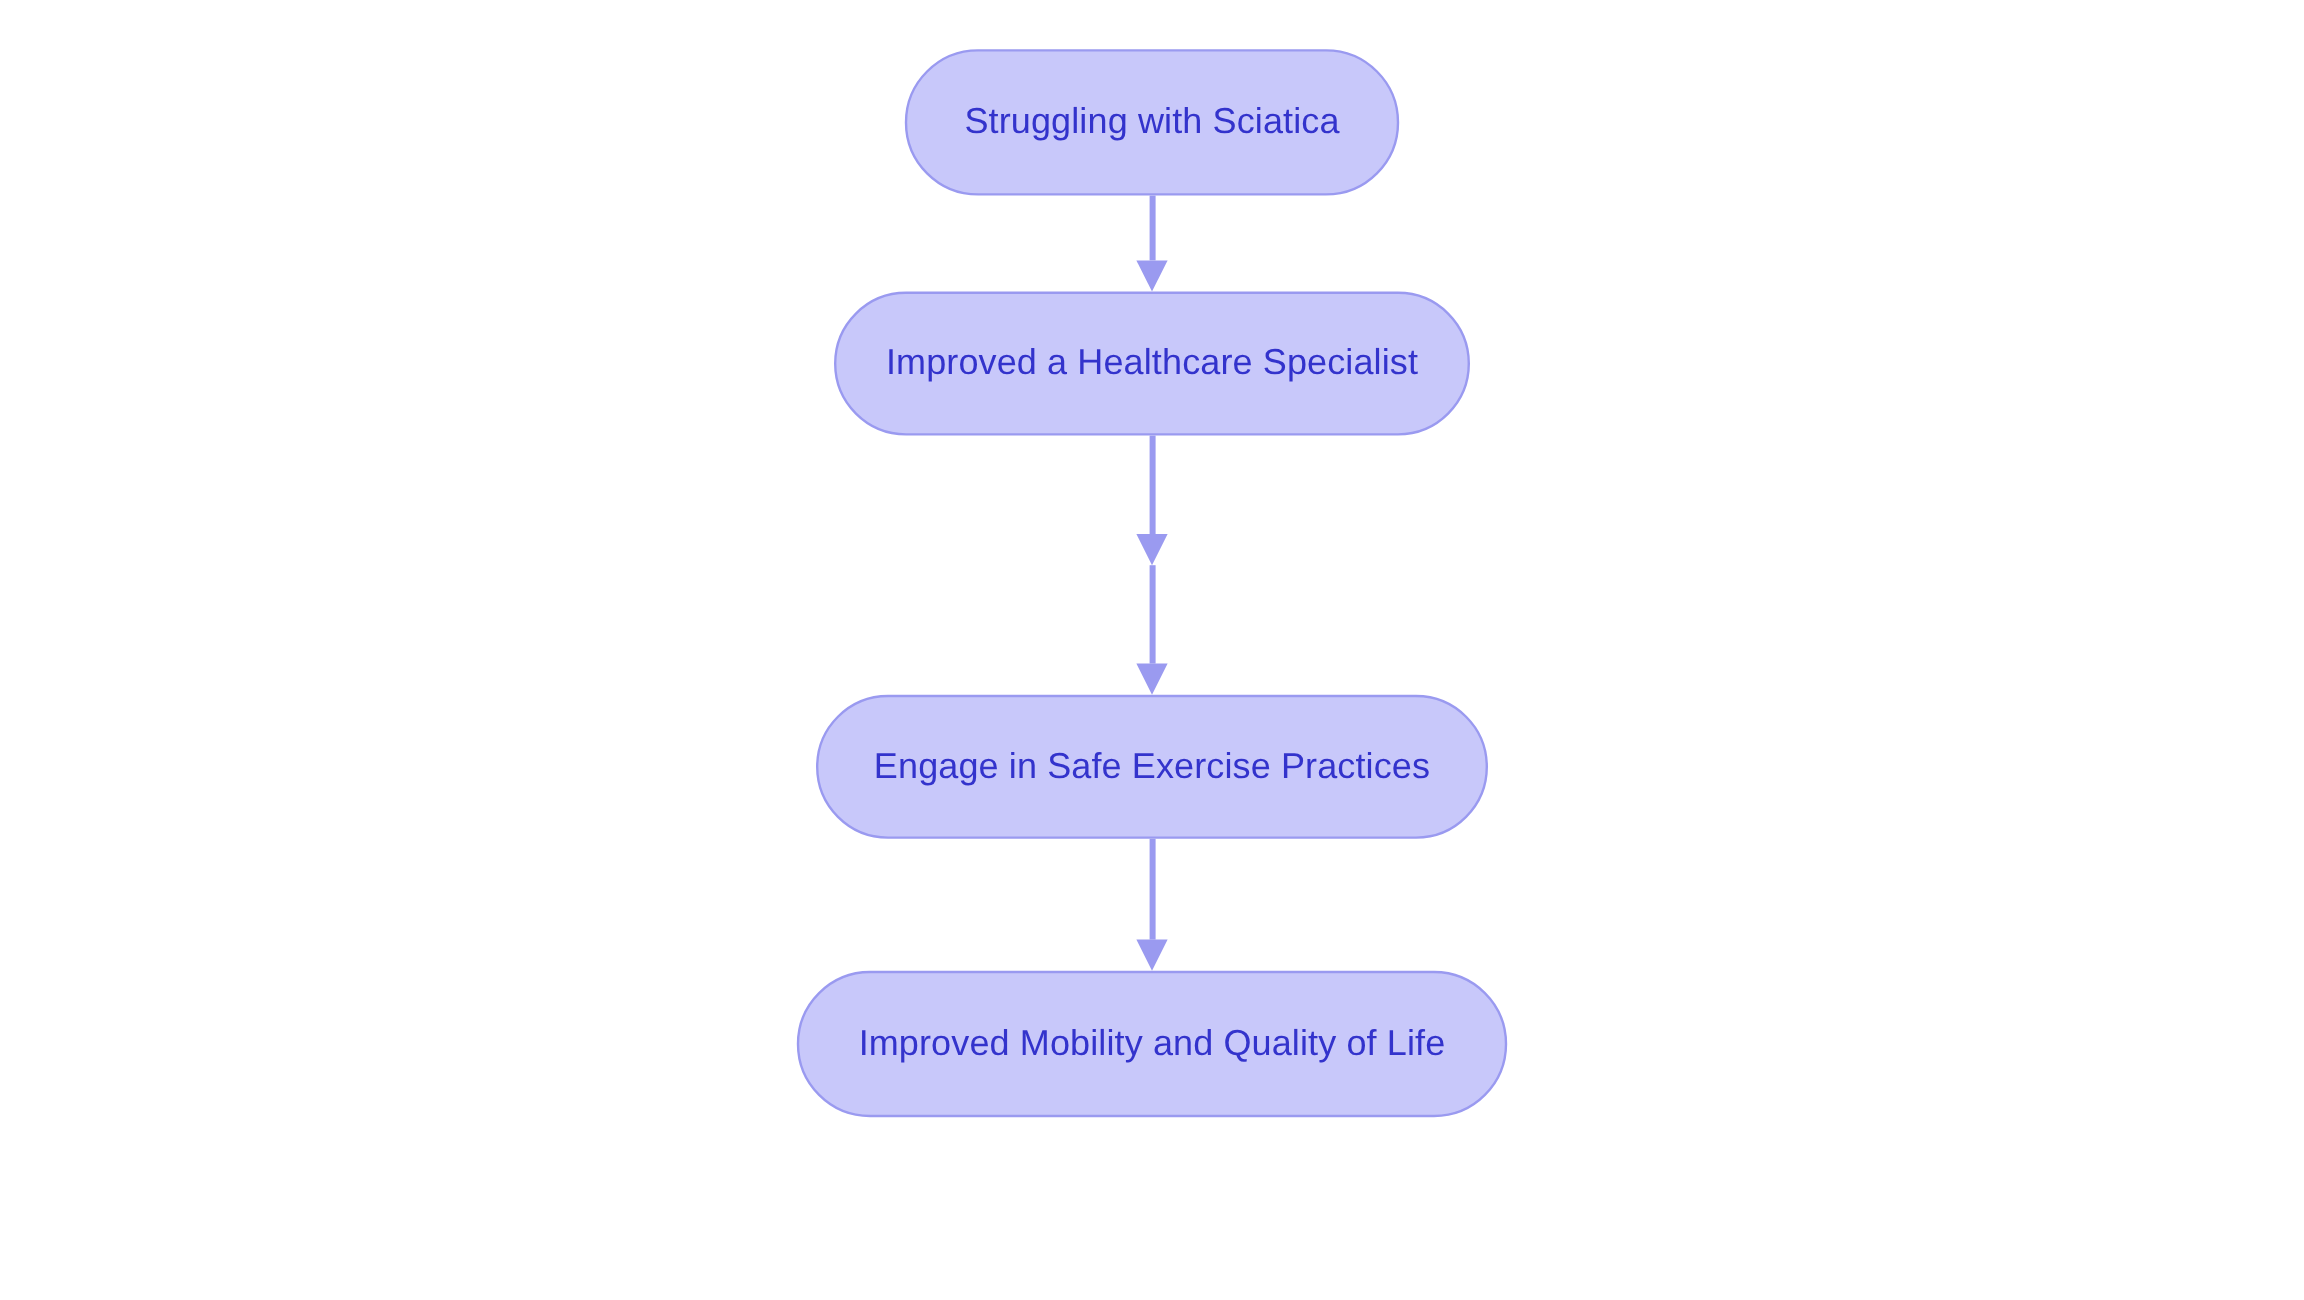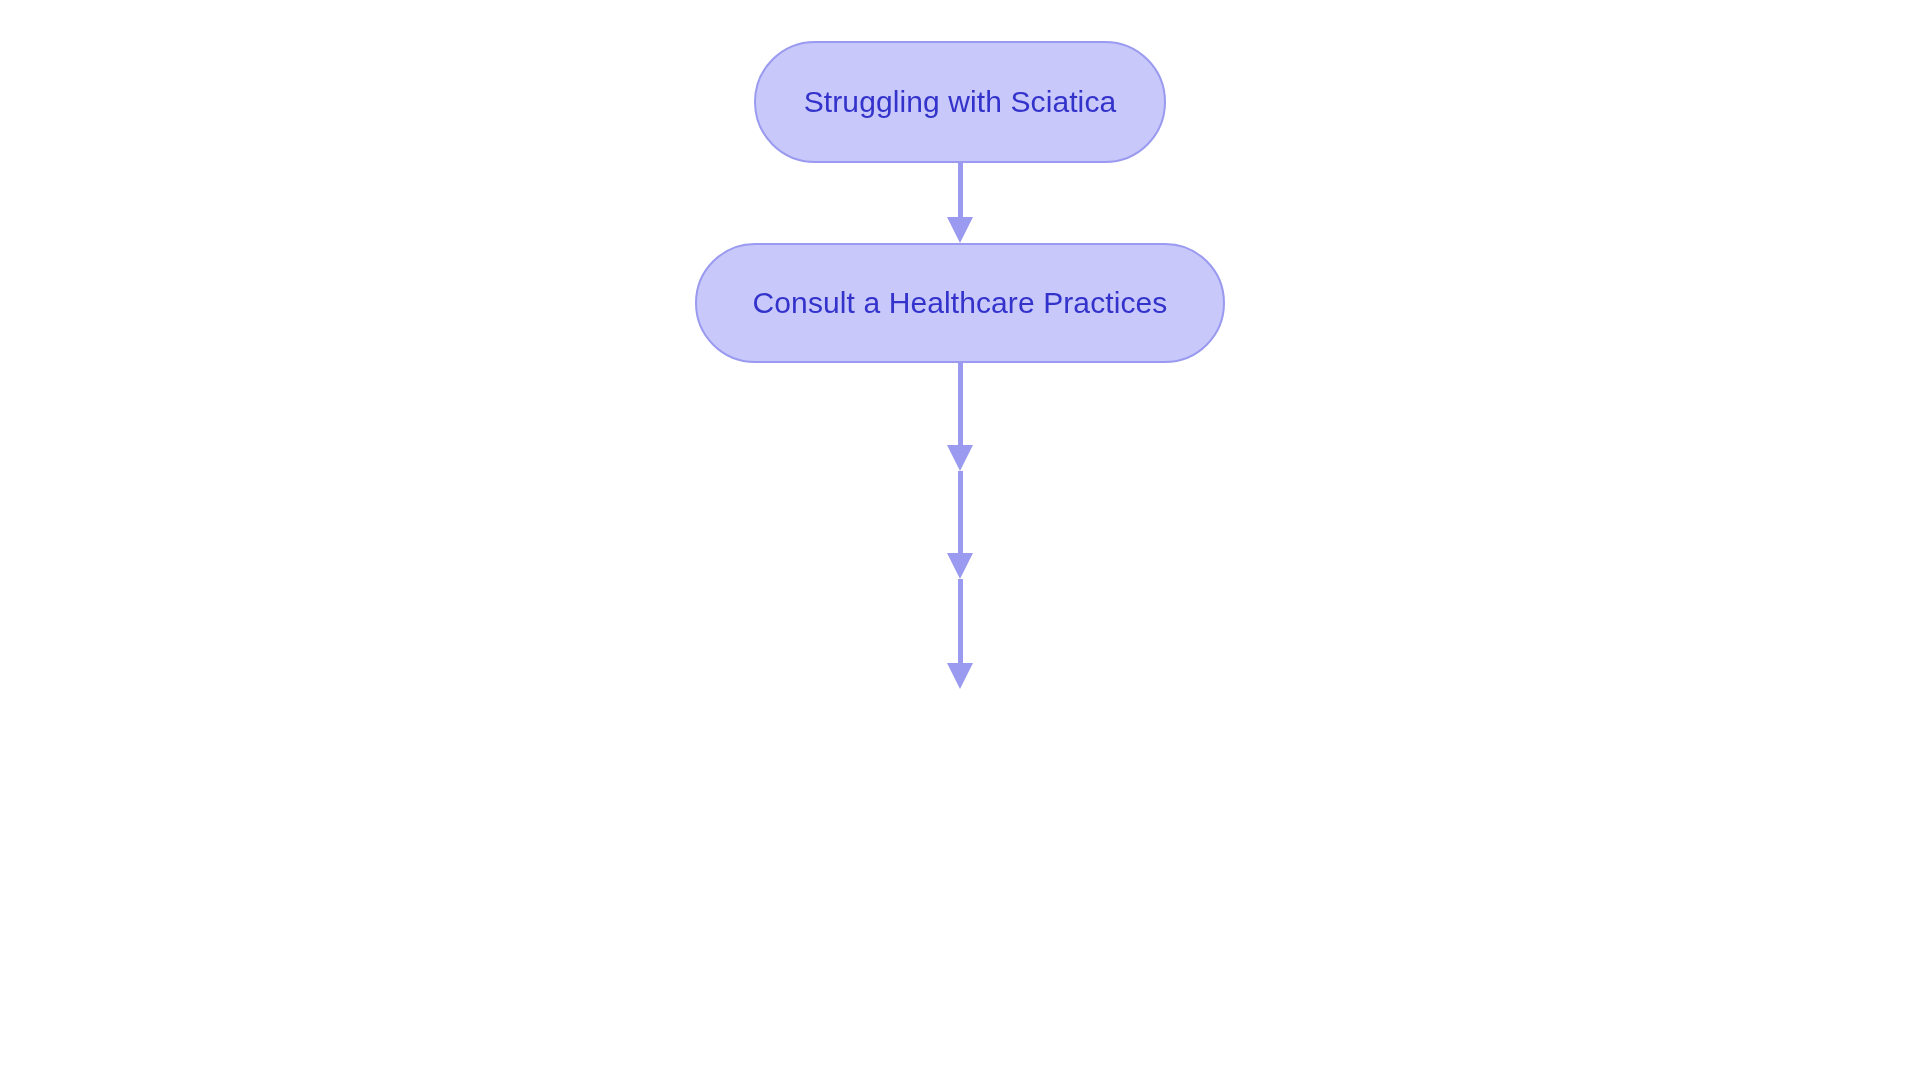--- a/index.html
+++ b/index.html
@@ -112,35 +112,41 @@
     <div class="node node-1">
       <span class="node-label">Struggling with Sciatica</span>
     </div>
 
     <div class="connector conn-1">
       <div class="connector-line"></div>
       <div class="connector-head"></div>
     </div>
 
     <div class="node node-2">
-      <span class="node-label">Consult a Healthcare Practices</span>
+      <span class="node-label">Improved a Healthcare Specialist</span>
     </div>
 
     <div class="connector conn-2">
       <div class="connector-line"></div>
       <div class="connector-head"></div>
     </div>
 
 
     <div class="connector conn-3">
       <div class="connector-line"></div>
       <div class="connector-head"></div>
     </div>
 
+    <div class="node node-4">
+      <span class="node-label">Engage in Safe Exercise Practices</span>
+    </div>
 
     <div class="connector conn-4">
       <div class="connector-line"></div>
       <div class="connector-head"></div>
     </div>
 
+    <div class="node node-5">
+      <span class="node-label">Improved Mobility and Quality of Life</span>
+    </div>
 
   </div>
 </div>
 
 </body></html>

